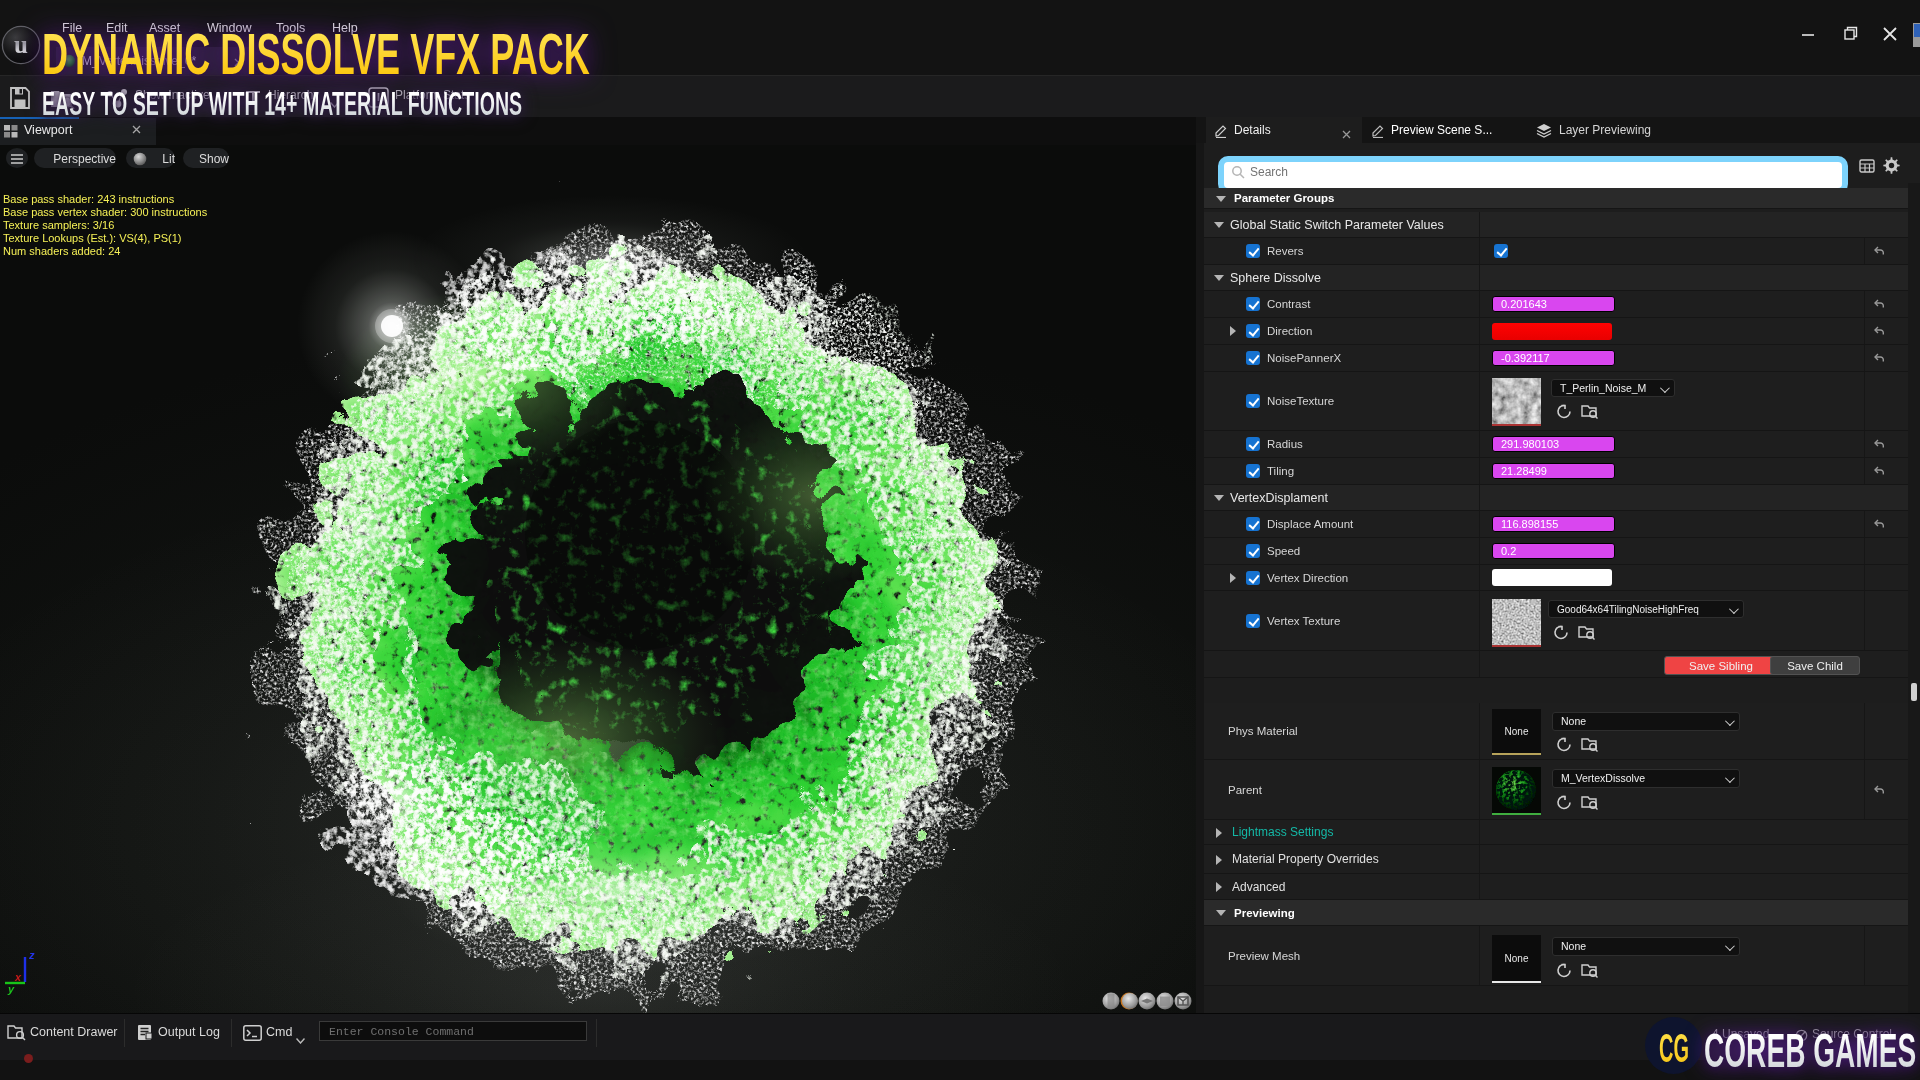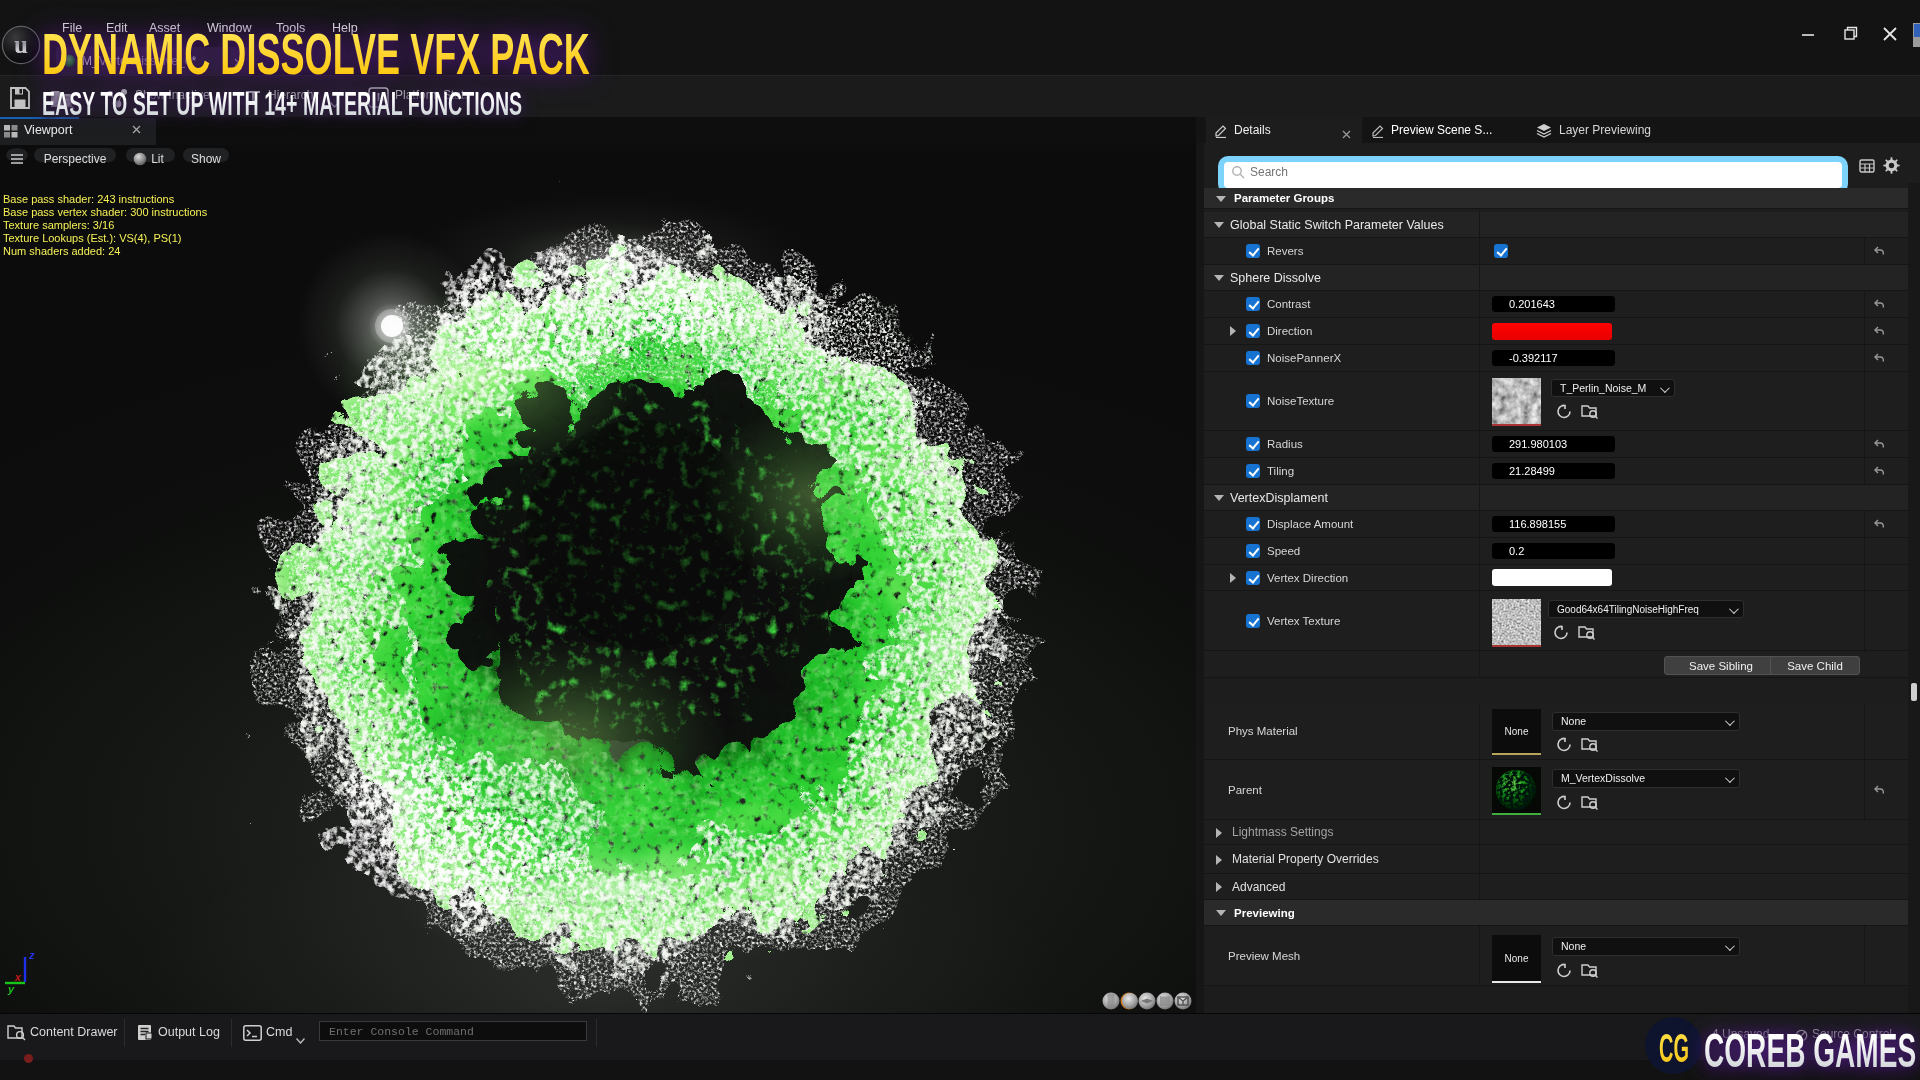--- a/index.html
+++ b/index.html
@@ -15,34 +15,34 @@
 #toolbar{position:absolute;left:0;top:75px;width:1920px;height:42px;background:#1b1b1c;border-top:1px solid #262626}
 .tbtxt{position:absolute;top:88px;font-size:12px;color:#c9c9c9}
 
 #vptabbar{position:absolute;left:0;top:117px;width:1196px;height:28px;background:#0e0e0e}
 #vptab{position:absolute;left:0;top:118px;width:156px;height:27px;background:#1c1e20}
 #vptab .t{position:absolute;left:24px;top:5px;font-size:12.5px;color:#ececec}
 #vptab .x{position:absolute;left:132px;top:4px;font-size:13px;color:#aaa}
 
 #viewport{position:absolute;left:0;top:145px;width:1196px;height:868px;overflow:hidden;
  background:radial-gradient(ellipse 900px 500px at 52% 78%, #161816 0%, #101210 55%, #0b0c0b 100%)}
-.pill{position:absolute;top:3px;height:14px;border-radius:11px;background:#1f2123;color:#dcdcdc;font-size:12px;line-height:22px;text-align:center}
+.pill{position:absolute;top:3px;height:20px;border-radius:11px;background:#1f2123;color:#dcdcdc;font-size:12px;line-height:22px;text-align:right}
 #vpstats{position:absolute;left:3px;top:48px;font-size:11px;line-height:13px;color:#f6f157;white-space:pre}
 
 #dpanel{position:absolute;left:1204px;top:117px;width:716px;height:896px;background:#1d1d1d}
 #dtabbar{position:absolute;left:-8px;top:0;width:724px;height:26px;background:#141414}
 .drow{position:absolute;left:0;width:704px;background:#1e1e1e;border-bottom:1px solid #151515}
 .dsec{background:#2a2a2a}
 .dcat{background:#232323}
 .dlabel{position:absolute;font-size:11.5px;color:#d6d6d6;top:50%;transform:translateY(-50%)}
 .tri-d{position:absolute;width:0;height:0;border-left:5px solid transparent;border-right:5px solid transparent;border-top:6px solid #b5b5b5}
 .tri-r{position:absolute;width:0;height:0;border-top:5px solid transparent;border-bottom:5px solid transparent;border-left:6px solid #b5b5b5}
 .cb{position:absolute;width:14px;height:14px;background:#1673d1;border-radius:3px}
 .cb:after{content:"";position:absolute;left:4.5px;top:1.5px;width:4px;height:8px;border:solid #fff;border-width:0 2px 2px 0;transform:rotate(40deg)}
-.inp{position:absolute;left:288px;width:123px;height:16px;background:#000000;border:1px solid #000;border-radius:3px;color:#fff;font-size:11px;line-height:15px;padding-left:16px}
+.inp{position:absolute;left:288px;width:123px;height:16px;background:#d946ef;border:1px solid #000;border-radius:3px;color:#fff;font-size:11px;line-height:15px;padding-left:8px}
 .swatch{position:absolute;left:288px;width:120px;height:17px;border-radius:3px}
 .ddown{position:absolute;height:18px;background:#101010;border:1px solid #2e2e2e;border-radius:3px;color:#efefef;font-size:10.5px;line-height:17px;padding-left:8px}
 .ddown:after{content:"";position:absolute;right:7px;top:6px;width:6px;height:6px;border:solid #cfcfcf;border-width:0 1.6px 1.6px 0;transform:rotate(45deg) translateY(-2px)}
 .thumb{position:absolute;left:288px;width:49px;background:#000;overflow:hidden}
 .revert{position:absolute;left:668px;width:14px;height:14px;color:#9a9a9a}
 .vline{position:absolute;top:0;bottom:0;width:1px;background:#161616}
 
 #bottombar{position:absolute;left:0;top:1013px;width:1920px;height:47px;background:#19191b;border-top:1px solid #060606}
 #bottomdark{position:absolute;left:0;top:1060px;width:1920px;height:20px;background:#121212}
 .bbtxt{position:absolute;top:1025px;font-size:12.5px;color:#dadada}
@@ -571,21 +571,21 @@
         </svg>
     <svg class="abs" style="left:374px;top:33px" width="18" height="17" viewBox="0 0 18 17">
           <path d="M1 3 H7 L8.5 5 H15 V13 H1 Z" fill="none" stroke="#cfcfcf" stroke-width="1.4"></path>
           <circle cx="12" cy="11" r="3.2" fill="none" stroke="#cfcfcf" stroke-width="1.4"></circle>
           <path d="M14.3 13.3 L16.5 15.5" stroke="#cfcfcf" stroke-width="1.4"></path>
         </svg>
   </div>
 
   <div class="drow" style="top:534px;height:27px">
     <div class="vline" style="left:275px"></div>
-    <div class="abs" style="left:460px;top:5px;width:114px;height:19px;background:#404040;border:1px solid #525252;border-radius:3px;font-size:11.5px;color:#f0f0f0;text-align:center;line-height:18px">Save Sibling</div>
+    <div class="abs" style="left:460px;top:5px;width:114px;height:19px;background:#ef4444;border:1px solid #525252;border-radius:3px;font-size:11.5px;color:#f0f0f0;text-align:center;line-height:18px">Save Sibling</div>
     <div class="abs" style="left:566px;top:5px;width:90px;height:19px;background:#3f3f3f;border:1px solid #525252;border-radius:3px;font-size:11.5px;color:#f0f0f0;text-align:center;line-height:18px">Save Child</div>
   </div>
 
 
   <div class="drow" style="top:586px;height:57px">
     <span class="dlabel" style="left:24px">Phys Material</span>
     <div class="vline" style="left:275px"></div>
         <div class="vline" style="left:660px"></div>
     <div class="thumb" style="top:6px;height:46px;background:#0c0c0c">
       <span class="abs" style="left:0;width:49px;top:17px;text-align:center;font-size:10px;color:#e8e8e8">None</span>
@@ -641,21 +641,21 @@
           <path d="M14.3 13.3 L16.5 15.5" stroke="#cfcfcf" stroke-width="1.4"></path>
         </svg>
     <svg class="revert" style="top:23px" viewBox="0 0 14 14">
           <path d="M6 3 L3 6 L6 9" fill="none" stroke="#9a9a9a" stroke-width="1.4"></path>
           <path d="M3 6 H8.5 A2.8 2.8 0 0 1 11.3 8.8 V10.5" fill="none" stroke="#9a9a9a" stroke-width="1.4"></path>
         </svg>
   </div>
 
   <div class="drow" style="top:703px;height:25px">
     <div class="tri-r" style="left:12px;top:8px"></div>
-    <span class="dlabel" style="left:28px;font-size:12px;color:#a3a3a3">Lightmass Settings</span>
+    <span class="dlabel" style="left:28px;font-size:12px;color:#14b8a6">Lightmass Settings</span>
     <div class="vline" style="left:275px"></div>
   </div>
   <div class="drow" style="top:728px;height:29px">
     <div class="tri-r" style="left:12px;top:10px"></div>
     <span class="dlabel" style="left:28px;font-size:12px;color:#e0e0e0">Material Property Overrides</span>
     <div class="vline" style="left:275px"></div>
   </div>
   <div class="drow" style="top:757px;height:26px">
     <div class="tri-r" style="left:12px;top:8px"></div>
     <span class="dlabel" style="left:28px;font-size:12px;color:#e0e0e0">Advanced</span>

